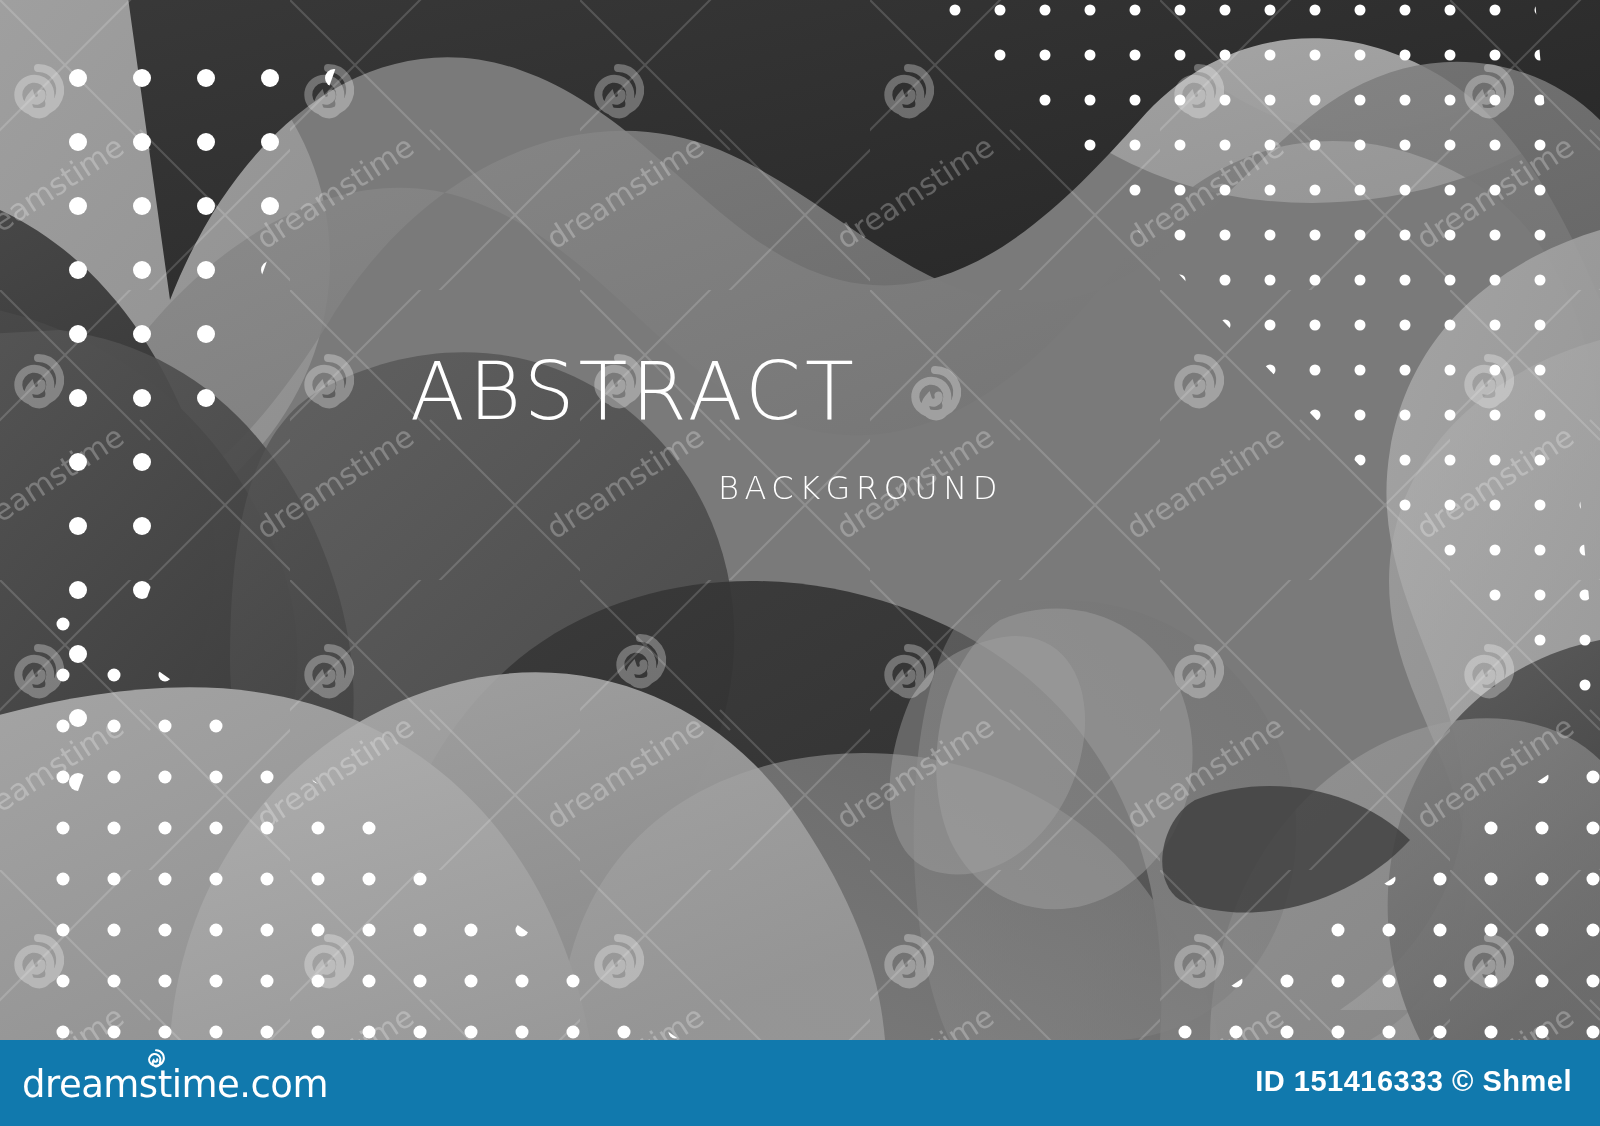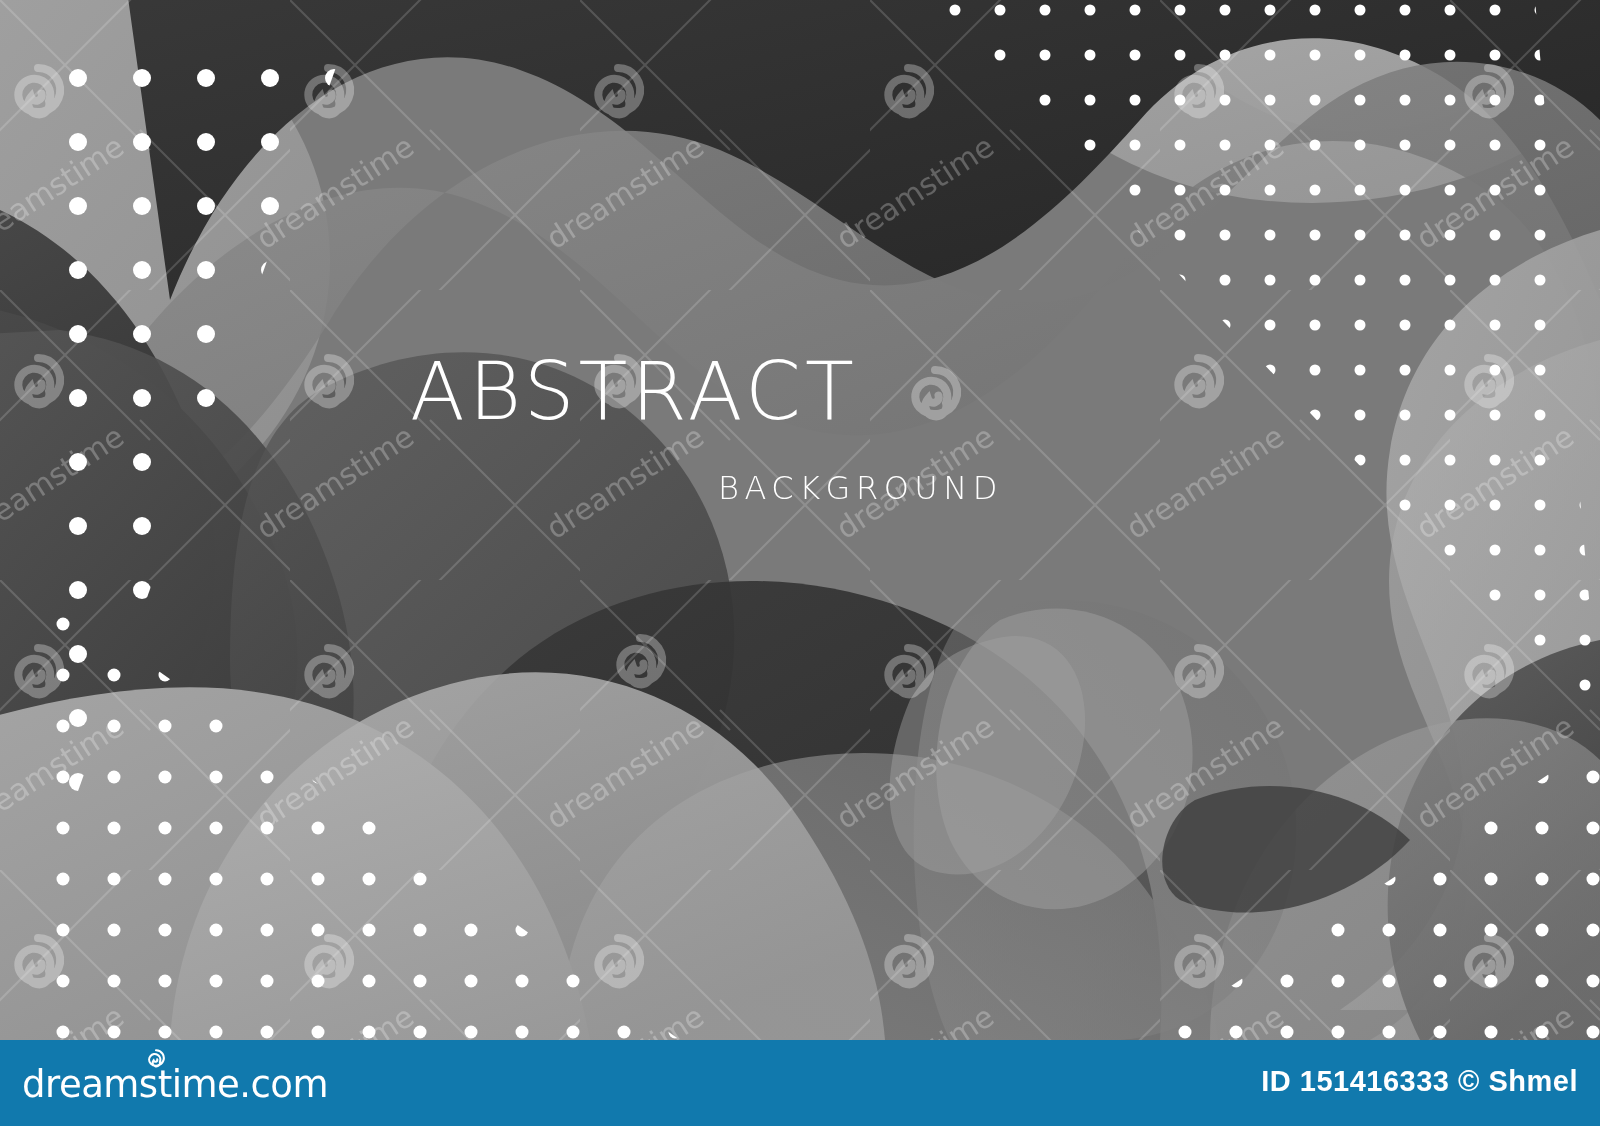--- a/index.html
+++ b/index.html
@@ -79,21 +79,21 @@
     font-family:"DejaVu Sans", sans-serif;
     line-height:1;
   }
   .brand-spiral {
     position:absolute;
     left:146px; top:1048px;
     width:20px; height:20px;
   }
   .credit {
     position:absolute;
-    right:22px; top:1065px;
+    right:28px; top:1065px;
     font-size:29px;
     font-weight:bold;
     color:#ffffff;
     letter-spacing:0.5px;
     white-space:nowrap;
     font-family:"Liberation Sans", sans-serif;
   }
 </style>
 </head>
 <body>

